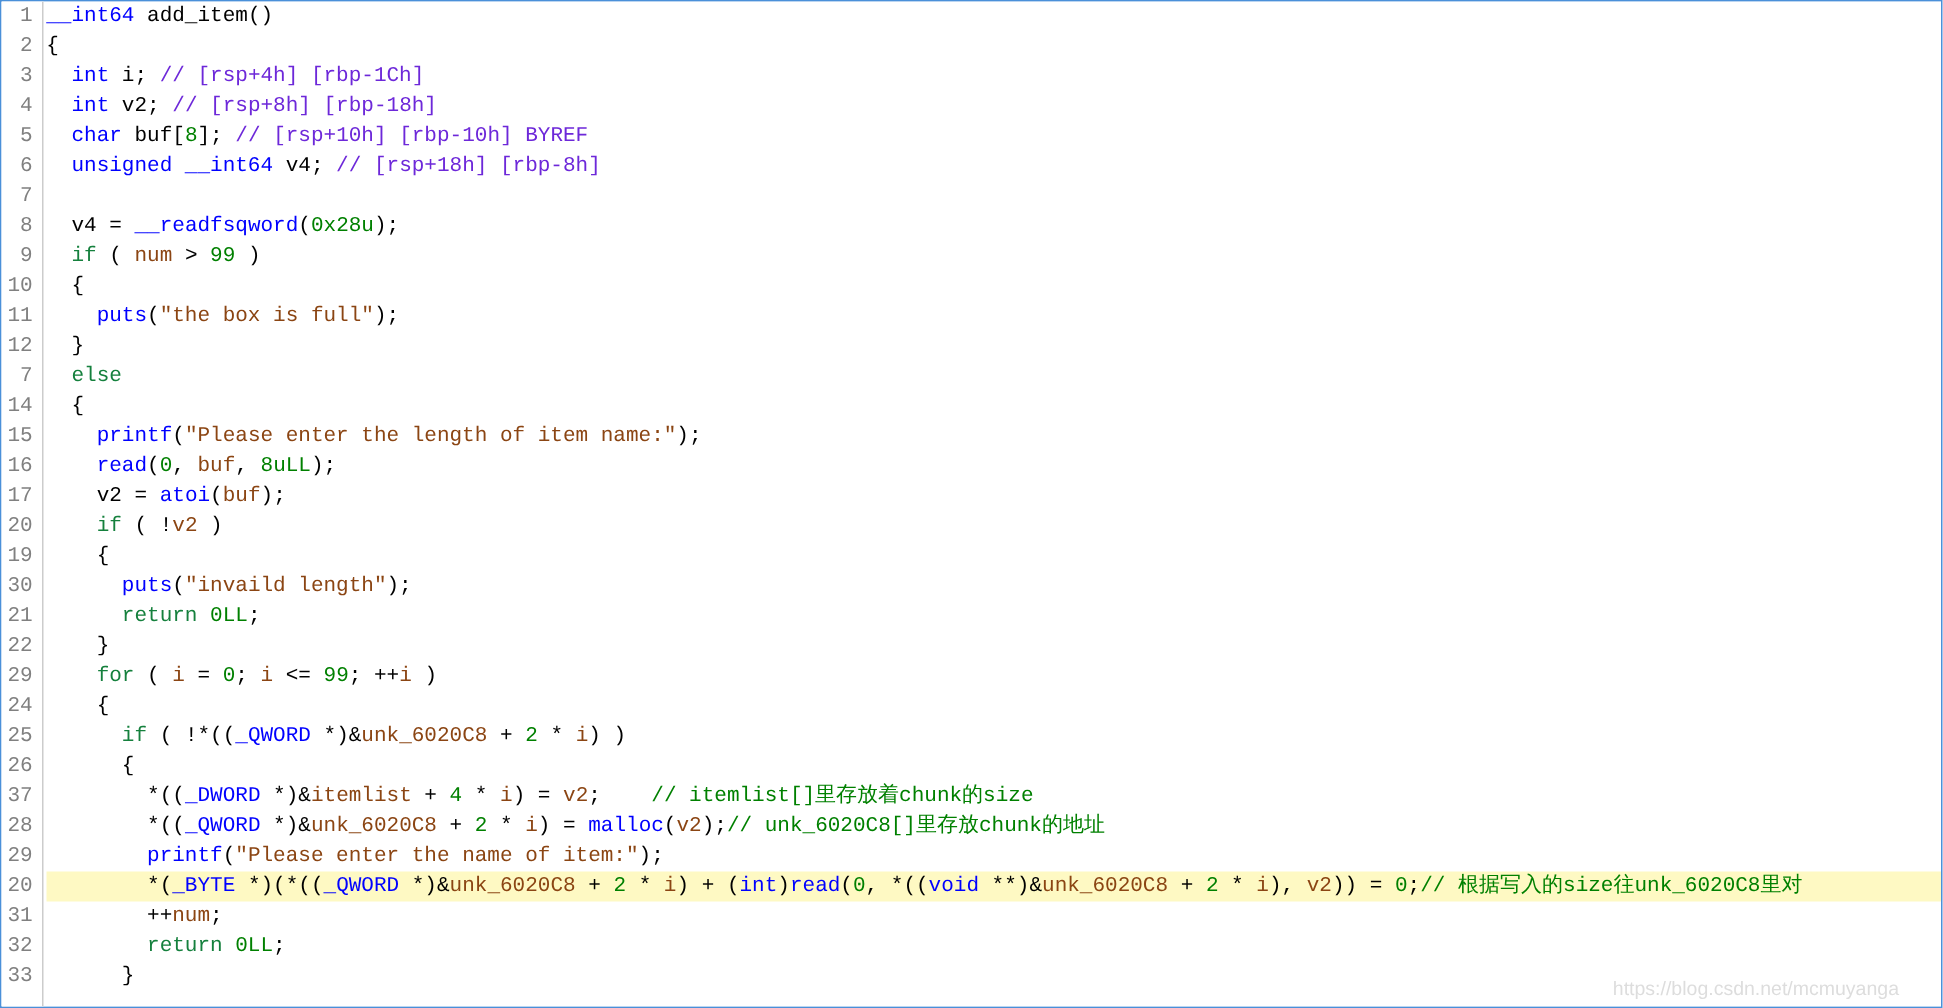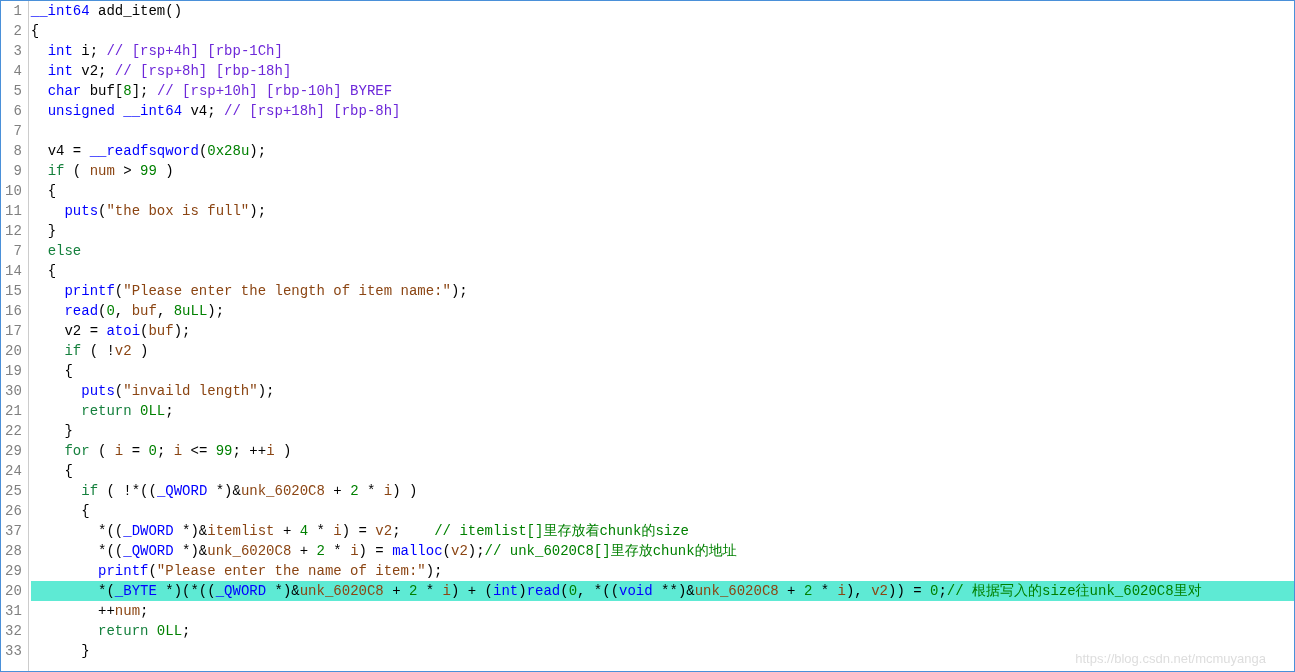--- a/index.html
+++ b/index.html
@@ -29,21 +29,21 @@
   min-width: 24px;
 }
 .gutter div { height: 20px; line-height: 20px; }
 .code {
   flex: 1;
   padding-left: 2px;
   white-space: pre;
   overflow: hidden;
 }
 .code-line { height: 20px; line-height: 20px; }
-.code-line.highlighted { background: #5eead4; }
+.code-line.highlighted { background: #fef9c3; }
 .kw { color: #15803d; }
 .type { color: #0000ff; }
 .num-green { color: #008000; }
 .var { color: #000000; }
 .func { color: #000000; }
 .ident-blue { color: #0000ff; }
 .comment { color: #6d28d9; }
 .comment-green { color: #008000; }
 .paren { color: #000000; }
 .op { color: #000000; }

